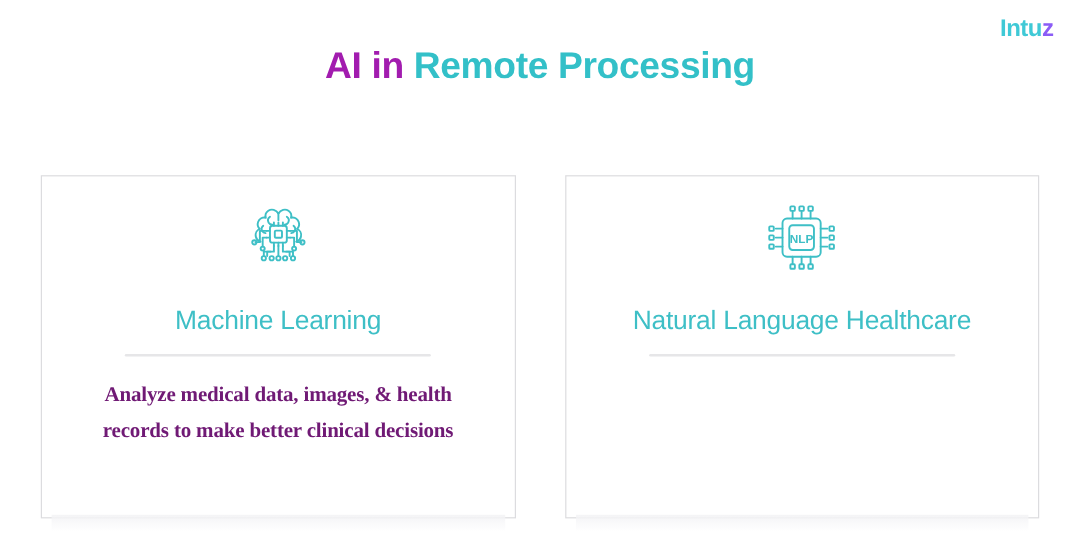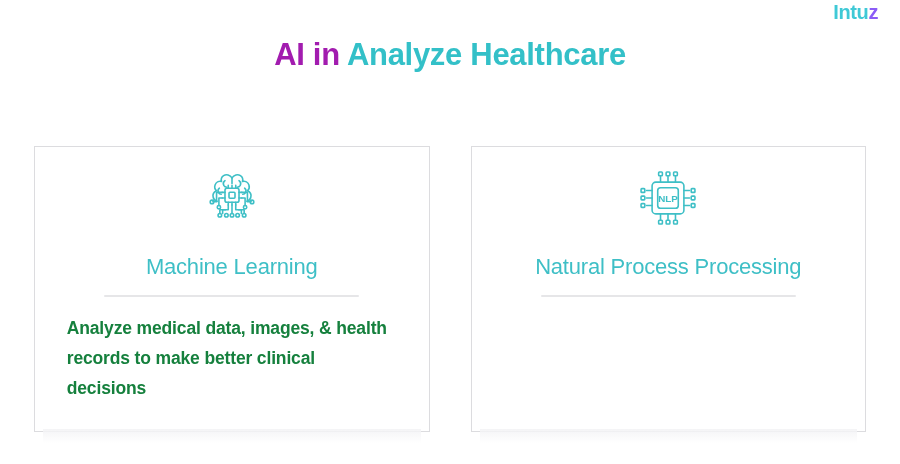--- a/index.html
+++ b/index.html
@@ -15,21 +15,21 @@
   .page {
     position: relative;
     width: 900px;
     height: 464px;
     background: #ffffff;
   }
 
   
   .logo {
     position: absolute;
-    top: 2px;
+    top: 14px;
     right: 22px;
     font-size: 20px;
     font-weight: 700;
     letter-spacing: -0.4px;
     line-height: 1;
     display: flex;
     align-items: baseline;
   }
   .logo-intu { color: #3fc9d6; }
   .logo-z { color: #8b5cf6; }
@@ -111,38 +111,40 @@
     height: 2px;
     background: #e6e6e8;
     border-radius: 2px;
   }
 
   
   .card-body {
     margin-top: 16px;
     font-size: 17.5px;
     font-weight: 700;
-    color: #15803d;
+    color: #701a75;
+    text-align: center;
     line-height: 1.72;
     letter-spacing: -0.15px;
     max-width: 330px;
+    font-family: Liberation Serif, serif;
   }
 </style>
 </head>
 <body>
 
 <div class="page">
 
   <div class="logo">
     <span class="logo-intu">Intu</span>
       <span class="logo-z">z</span>
   </div>
 
   <h1 class="title">
-    <span class="title-plain">AI in </span><span class="title-accent">Analyze Healthcare</span>
+    <span class="title-plain">AI in </span><span class="title-accent">Remote Processing</span>
   </h1>
 
   <div class="cards">
 
     <div class="card">
       <div class="card-shadow"></div>
 
       <span class="card-icon">
         <svg viewBox="0 0 64 62" fill="none" stroke="#3ebfc6" stroke-width="1.7" stroke-linecap="round" stroke-linejoin="round">
 
@@ -221,18 +223,18 @@
 
           <path d="M49 23h6M49 31h6M49 39h6"></path>
           <rect x="56.8" y="21" width="4" height="4" rx="0.8"></rect>
           <rect x="56.8" y="29" width="4" height="4" rx="0.8"></rect>
           <rect x="56.8" y="37" width="4" height="4" rx="0.8"></rect>
 
           <text x="32" y="35.4" fill="#3ebfc6" stroke="none" font-family="Liberation Sans, sans-serif" font-size="10.5" font-weight="700" text-anchor="middle">NLP</text>
         </svg>
       </span>
 
-      <div class="card-heading">Natural Process Processing</div>
+      <div class="card-heading">Natural Language Healthcare</div>
       <div class="card-divider"></div>
     </div>
 
   </div>
 </div>
 
 </body></html>

